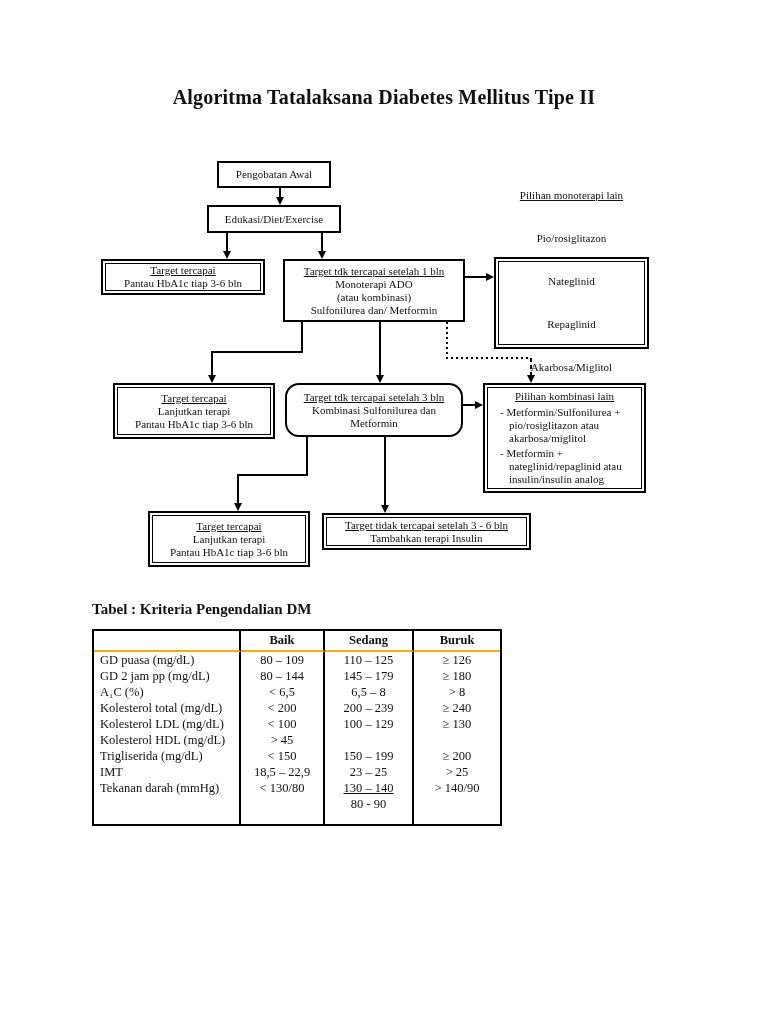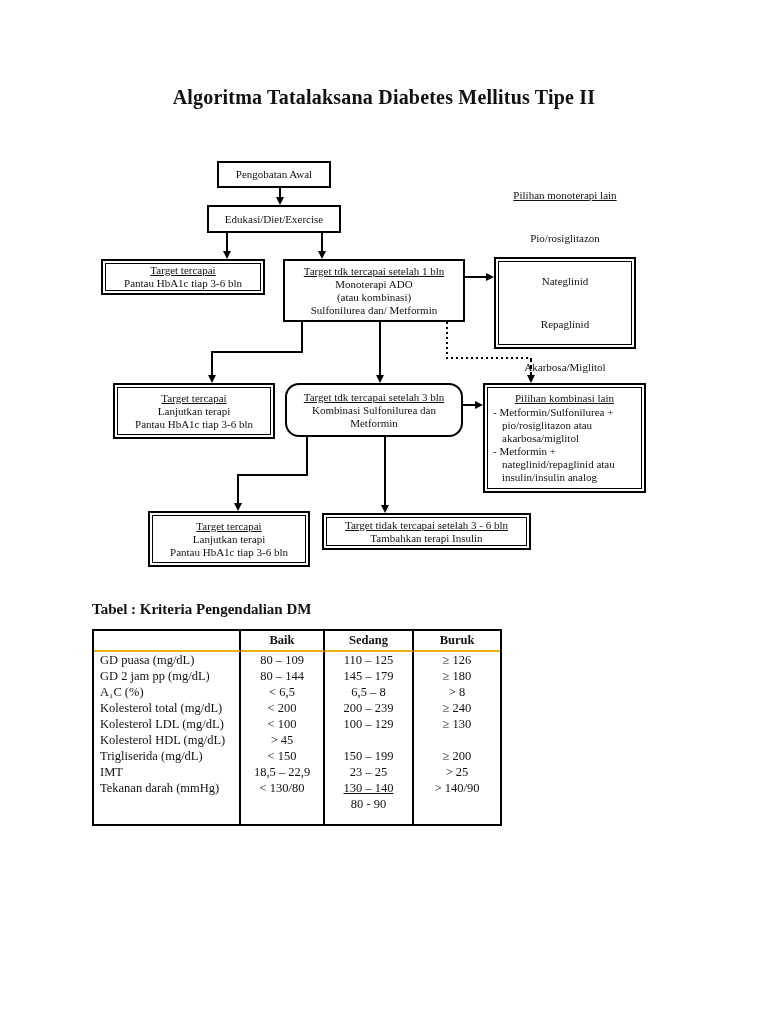--- a/index.html
+++ b/index.html
@@ -6,21 +6,21 @@
   #page{position:relative;width:768px;height:1024px;background:#ffffff;overflow:hidden;
         font-family:"Liberation Serif","DejaVu Serif",serif;color:#111;}
   .title{position:absolute;top:86px;left:0;width:768px;text-align:center;
          font-size:20px;font-weight:bold;letter-spacing:.2px;}
   
   .fbox{position:absolute;box-sizing:border-box;background:#fff;border:2px solid #000;
         font-size:11px;line-height:13px;text-align:center;
         display:flex;flex-direction:column;justify-content:center;padding:2px 2px;}
   .double{box-shadow:inset 0 0 0 2px #fff,inset 0 0 0 3px #000;padding:4px 12px;}
   .u{text-decoration:underline;}
-  .listbox{justify-content:center;text-align:left;padding:5px 7px;}
+  .listbox{justify-content:space-between;text-align:left;padding:5px 14px;}
   .listbox .head{text-align:center;text-decoration:underline;margin-bottom:1px;}
   .li{padding-left:10px;text-indent:-9px;}
   #connectors{position:absolute;left:0;top:0;pointer-events:none;}
   
   .tcaption{position:absolute;left:92px;top:601px;font-size:15px;font-weight:bold;}
   .tbl{position:absolute;left:92px;top:629px;width:410px;box-sizing:border-box;
        border:2px solid #000;display:grid;grid-template-columns:147px 84px 89px 1fr;
        font-size:12.5px;line-height:16px;}
   .cell{box-sizing:border-box;padding:0 3px;text-align:center;}
   .cell.lab{text-align:left;padding-left:6px;}
@@ -76,21 +76,21 @@
     <div>Pantau HbA1c tiap 3-6 bln</div>
   </div>
 
   <div class="fbox" style="left:283px;top:259px;width:182px;height:63px;">
     <div class="u">Target tdk tercapai setelah 1 bln</div>
     <div>Monoterapi ADO</div>
     <div>(atau kombinasi)</div>
     <div>Sulfonilurea dan/ Metformin</div>
   </div>
 
-  <div class="fbox double" style="left:494px;top:257px;width:142px;height:92px;gap:30px;">
+  <div class="fbox double" style="left:494px;top:257px;width:155px;height:92px;gap:30px;">
     <div class="u">Pilihan monoterapi lain</div>
     <div>Pio/rosiglitazon</div>
     <div>Nateglinid</div>
     <div>Repaglinid</div>
     <div>Akarbosa/Miglitol</div>
     <div>Insulin/Insulin analog</div>
   </div>
 
   <div class="fbox double" style="left:113px;top:383px;width:162px;height:56px;">
     <div class="u">Target tercapai</div>

